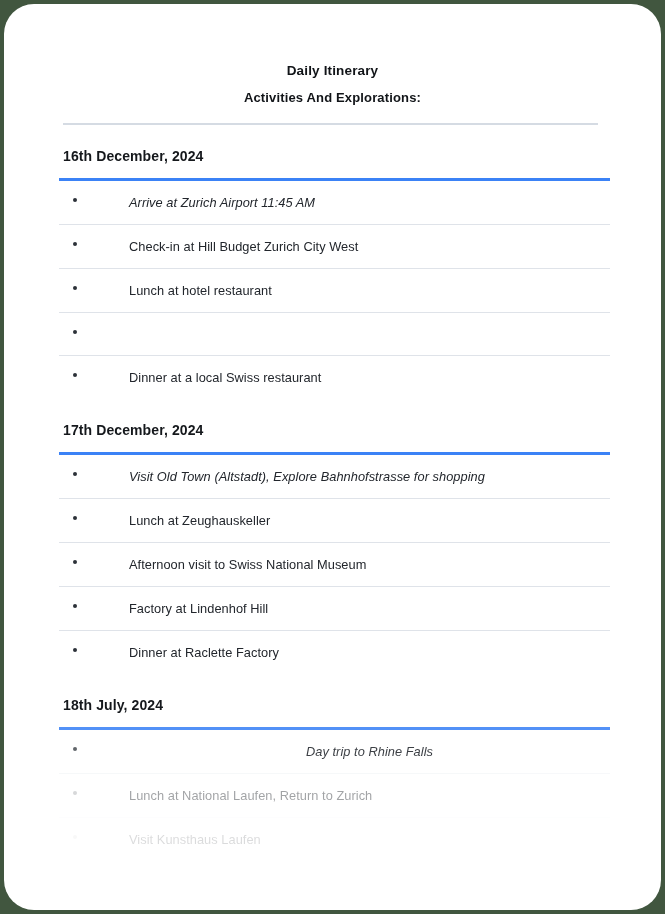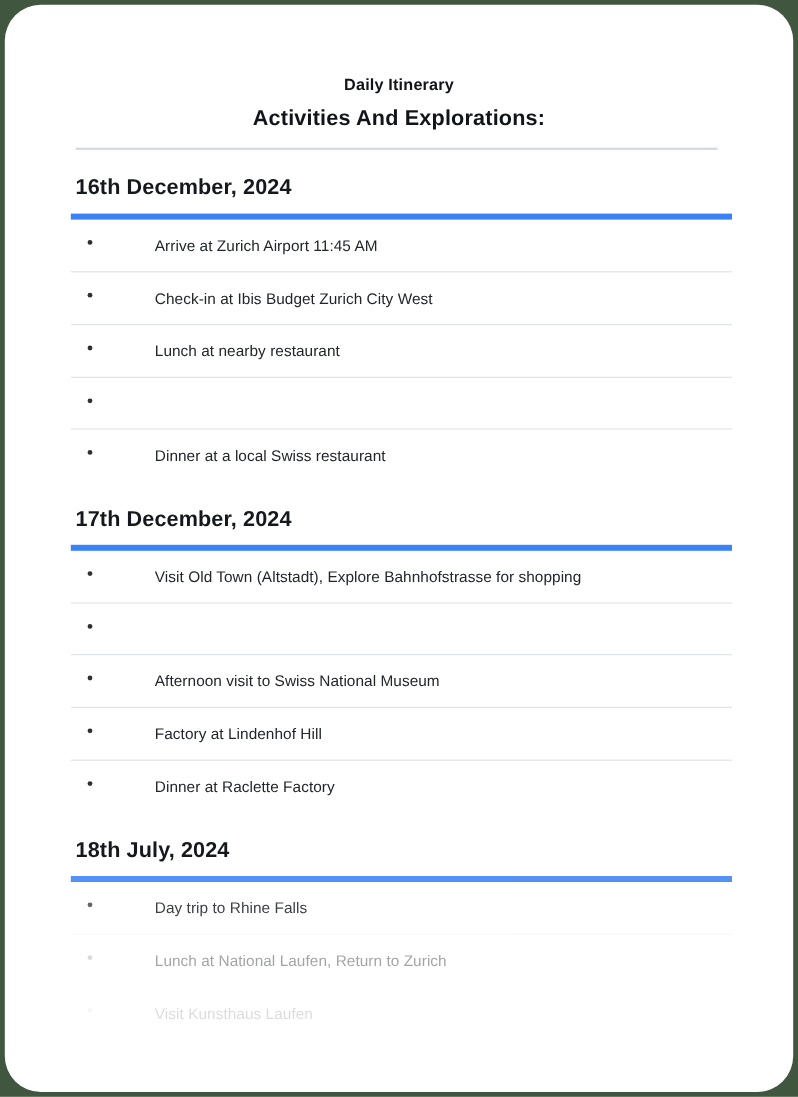--- a/index.html
+++ b/index.html
@@ -38,21 +38,21 @@
     font-size: 13.5px;
     font-weight: bold;
     color: #111418;
     letter-spacing: 0.15px;
     margin: 0;
     padding-top: 59px;
     line-height: 16px;
   }
   .doc-subtitle {
     text-align: center;
-    font-size: 18px;
+    font-size: 13px;
     font-weight: bold;
     color: #111418;
     letter-spacing: 0.15px;
     margin: 0;
     padding-top: 11px;
     line-height: 16px;
   }
   .header-rule {
     height: 2px;
     background: #d5dbe3;
@@ -60,21 +60,21 @@
     border: 0;
   }
   .sections {
     position: relative;
     margin-top: 0;
   }
   .day-section {
     position: relative;
   }
   .day-heading {
-    font-size: 18px;
+    font-size: 14px;
     font-weight: bold;
     color: #15181c;
     letter-spacing: 0.1px;
     margin: 0;
     padding: 23px 0 0 59px;
     line-height: 16px;
   }
   .day-list {
     list-style: none;
     margin: 14px 0 0 0;
@@ -83,41 +83,42 @@
   .day-list .item-row {
     position: relative;
     border-top: 1px solid #dfe3e9;
     padding: 14px 0 14px 70px;
     margin-left: 55px;
     margin-right: 51px;
     min-height: 14px;
     box-sizing: content-box;
   }
   .day-list .item-row:first-child {
-    border-top: 5px solid #3b82f6;
+    border-top: 3px solid #3b82f6;
+    font-style: italic;
   }
   .item-row .bullet {
     position: absolute;
     left: 14px;
     top: 17px;
     width: 4px;
     height: 4px;
     background: #2c3138;
     border-radius: 50%;
   }
   .item-row .item-text {
     display: block;
     font-size: 12.8px;
     color: #22262c;
     line-height: 15px;
     letter-spacing: 0.05px;
   }
   
   .fade-0 { opacity: 1; }
-  .fade-1 { opacity: 0.88; }
+  .fade-1 { opacity: 0.88; text-align: center; }
   .fade-2 { opacity: 0.42; }
   .fade-3 { opacity: 0.16; }
   .fade-1 .bullet { opacity: 0.85; }
   .fade-2 .bullet { opacity: 0.45; }
   .fade-3 .bullet { opacity: 0.2; }
   .fade-2 { border-top-color: #eceff3 !important; }
   .fade-3 { border-top-color: #f5f7f9 !important; }
   .bottom-pad {
     height: 120px;
   }
@@ -136,45 +137,46 @@
 
       <section class="day-section">
         <h3 class="day-heading">16th December, 2024</h3>
         <ul class="day-list">
           <li class="item-row fade-0">
             <span class="bullet"></span>
             <span class="item-text">Arrive at Zurich Airport 11:45 AM</span>
           </li>
           <li class="item-row fade-0">
             <span class="bullet"></span>
-            <span class="item-text">Check-in at Ibis Budget Zurich City West</span>
-          </li>
-          <li class="item-row fade-0">
-            <span class="bullet"></span>
-            <span class="item-text">Lunch at nearby restaurant</span>
+            <span class="item-text">Check-in at Hill Budget Zurich City West</span>
+          </li>
+          <li class="item-row fade-0">
+            <span class="bullet"></span>
+            <span class="item-text">Lunch at hotel restaurant</span>
           </li>
           <li class="item-row fade-0">
             <span class="bullet"></span>
           </li>
           <li class="item-row fade-0">
             <span class="bullet"></span>
             <span class="item-text">Dinner at a local Swiss restaurant</span>
           </li>
         </ul>
       </section>
 
       <section class="day-section">
         <h3 class="day-heading">17th December, 2024</h3>
         <ul class="day-list">
           <li class="item-row fade-0">
             <span class="bullet"></span>
             <span class="item-text">Visit Old Town (Altstadt), Explore Bahnhofstrasse for shopping</span>
           </li>
           <li class="item-row fade-0">
             <span class="bullet"></span>
+            <span class="item-text">Lunch at Zeughauskeller</span>
           </li>
           <li class="item-row fade-0">
             <span class="bullet"></span>
             <span class="item-text">Afternoon visit to Swiss National Museum</span>
           </li>
           <li class="item-row fade-0">
             <span class="bullet"></span>
             <span class="item-text">Factory at Lindenhof Hill</span>
           </li>
           <li class="item-row fade-0">

